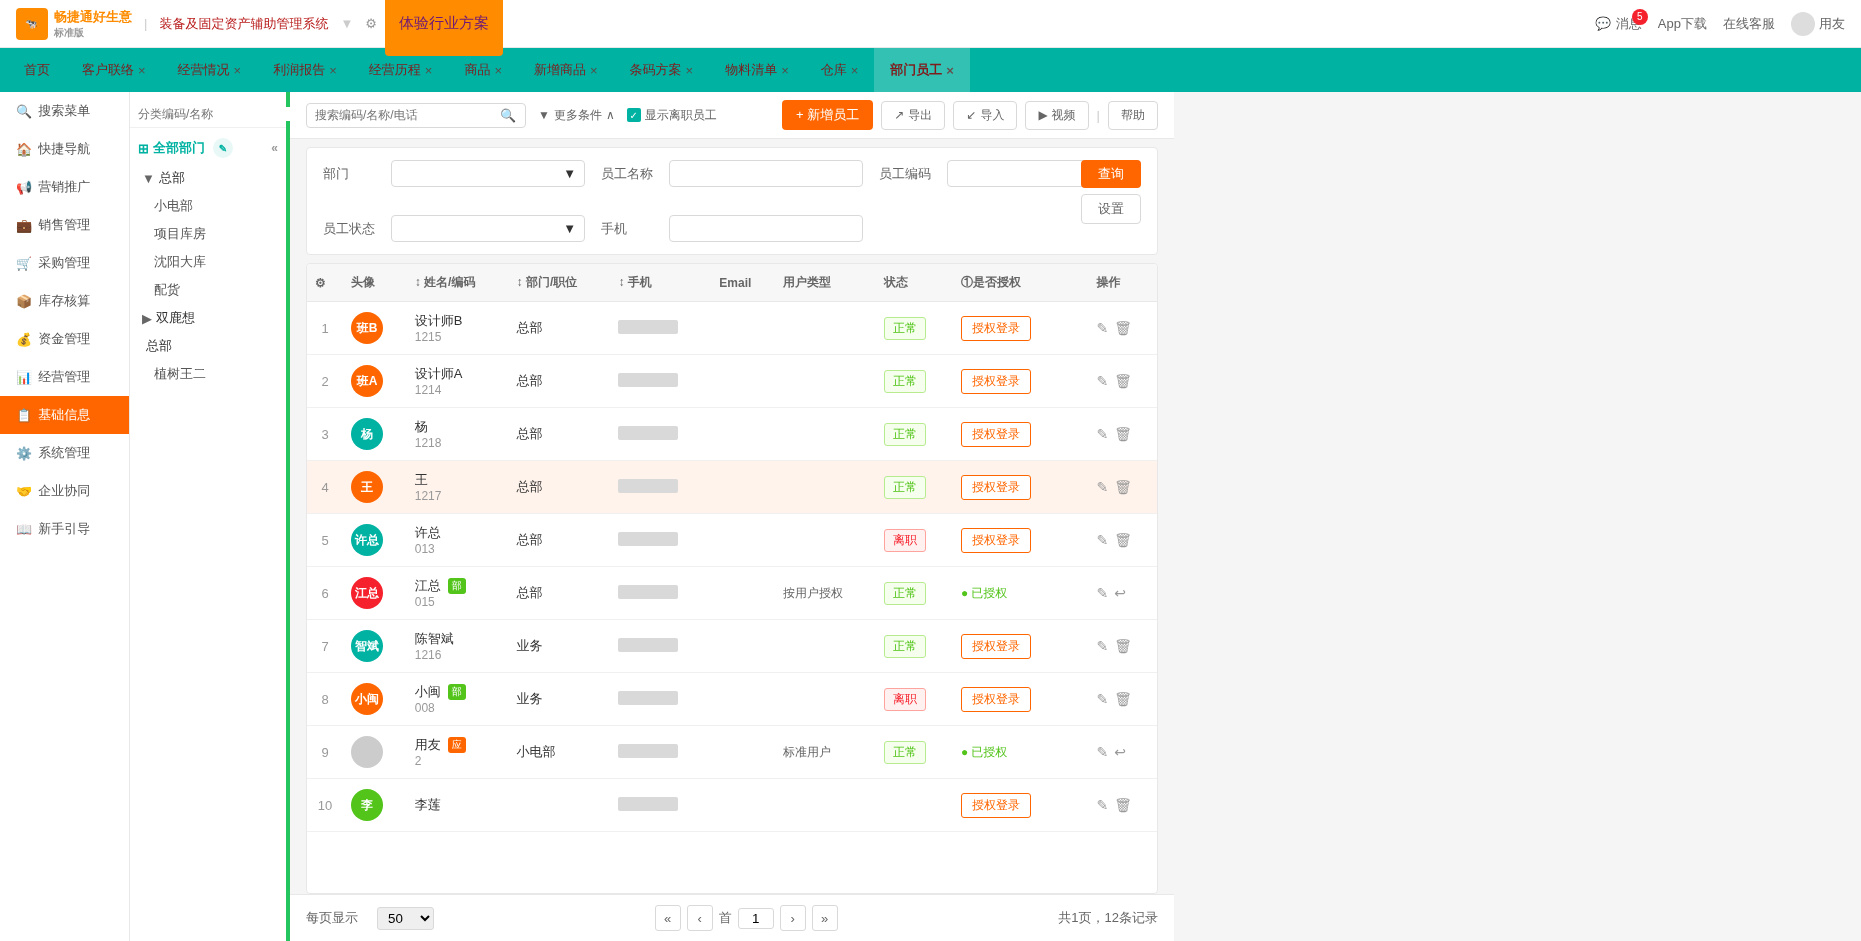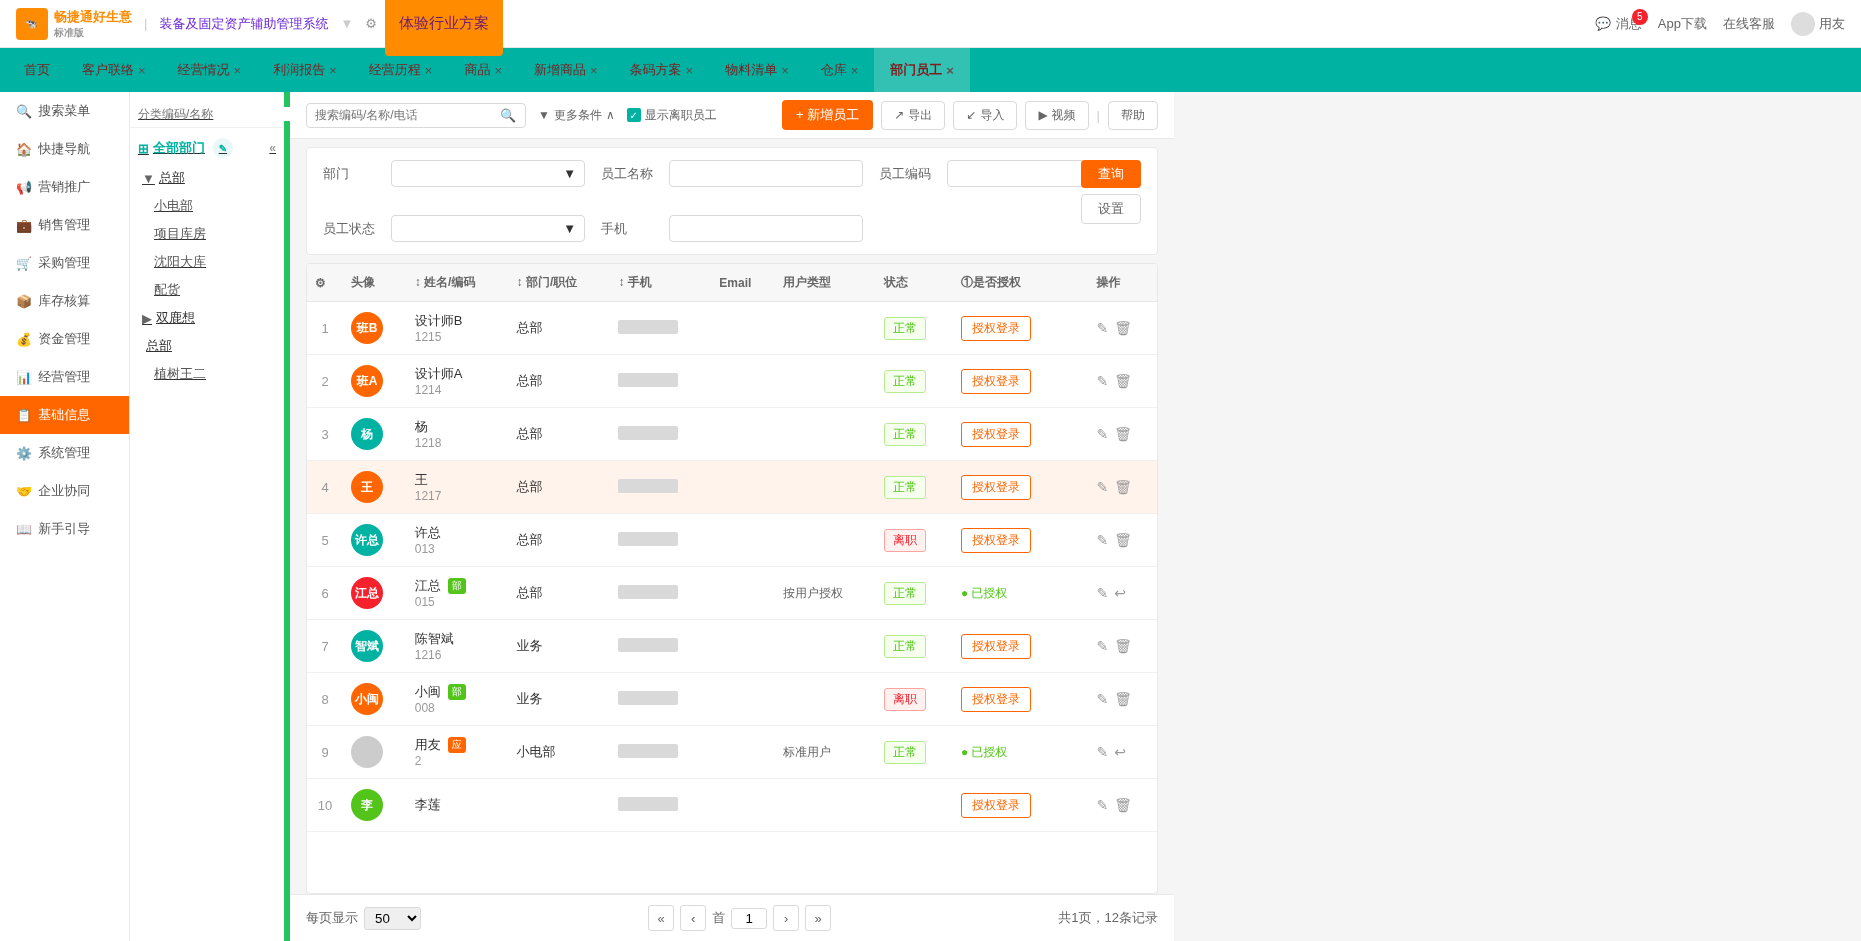--- a/index.html
+++ b/index.html
@@ -24,21 +24,21 @@
     
     .main-layout { display: flex; height: calc(100vh - 92px); }
 
     
     .sidebar { width: 130px; background: #fff; border-right: 1px solid #e8e8e8; flex-shrink: 0; }
     .sidebar-item { padding: 10px 16px; cursor: pointer; display: flex; align-items: center; gap: 6px; font-size: 13px; color: #555; }
     .sidebar-item.active { background: #ff6600; color: white; }
 
     
     .page-body { display: flex; height: 100%; }
-    .dept-panel { width: 160px; background: #fff; border-right: 6px solid #22c55e; flex-shrink: 0; padding: 8px 0; text-decoration: underline; }
+    .dept-panel { width: 160px; background: #fff; border-right: 4px solid #22c55e; flex-shrink: 0; padding: 8px 0; }
     .dept-search { display: flex; align-items: center; padding: 6px 8px; border-bottom: 1px solid #f0f0f0; margin-bottom: 4px; }
     .dept-search input { flex: 1; border: none; outline: none; font-size: 12px; }
     .dept-header { display: flex; align-items: center; padding: 6px 8px; font-size: 13px; font-weight: bold; color: #333; gap: 4px; }
     .dept-header .all-label { color: #00b2a2; font-weight: bold; }
     .dept-edit-btn { width: 20px; height: 20px; background: #e8f8f7; border-radius: 50%; display: flex; align-items: center; justify-content: center; cursor: pointer; font-size: 10px; color: #00b2a2; }
     .dept-collapse-btn { cursor: pointer; color: #999; font-size: 12px; }
     .dept-sub-item { padding: 5px 24px; cursor: pointer; font-size: 13px; color: #555; }
     .dept-group-label { padding: 5px 12px; color: #333; font-size: 13px; display: flex; align-items: center; gap: 4px; }
 
     
@@ -80,21 +80,21 @@
     .authorized { color: #52c41a; font-size: 12px; display: flex; align-items: center; gap: 3px; }
     .dept-badge { display: inline-flex; align-items: center; justify-content: center; background: #52c41a; color: white; border-radius: 3px; font-size: 10px; padding: 1px 4px; margin-left: 3px; }
     .dept-badge.orange { background: #ff6600; }
     .action-icons { display: flex; gap: 6px; align-items: center; }
     .edit-icon { color: #999; cursor: pointer; font-size: 14px; }
     .delete-icon { color: #999; cursor: pointer; font-size: 14px; }
     .phone-blur { width: 60px; height: 14px; background: #d9d9d9; border-radius: 2px; display: inline-block; }
 
     
     .pagination { display: flex; align-items: center; justify-content: space-between; padding: 10px 16px; background: #fff; border-top: 1px solid #e8e8e8; }
-    .page-size { display: flex; align-items: center; gap: 6px; font-size: 13px; color: #666; }
+    .page-size { display: flex; align-items: center; gap: 19px; font-size: 13px; color: #666; }
     .page-size select { border: 1px solid #d9d9d9; border-radius: 3px; padding: 2px 6px; }
     .page-nav { display: flex; align-items: center; gap: 6px; font-size: 13px; color: #666; }
     .page-btn { width: 26px; height: 26px; display: flex; align-items: center; justify-content: center; border: 1px solid #d9d9d9; border-radius: 3px; cursor: pointer; }
     .page-input { width: 36px; border: 1px solid #d9d9d9; border-radius: 3px; text-align: center; padding: 2px; }
     .total-info { font-size: 13px; color: #666; }
 
     
     .avatar-gray { background: #ccc; }
     .avatar-orange { background: #ff6600; }
     .avatar-teal { background: #00b2a2; }
@@ -107,21 +107,21 @@
 <div class="top-bar">
   <div class="top-bar-left">
     <div class="logo-area">
       <div class="logo-icon">🐄</div>
       <div>
         <div style="font-size:13px;font-weight:bold;color:#ff8c00;">畅捷通好生意</div>
         <div style="font-size:10px;color:#999;">标准版</div>
       </div>
     </div>
     <span style="color:#ccc;margin:0 4px;">|</span>
-    <span style="font-size:13px;color:#6d28d9;">装备及固定资产辅助管理系统</span>
+    <span style="font-size:13px;color:#b91c1c;">装备及固定资产辅助管理系统</span>
     <span style="color:#ccc;margin:0 4px;">▼</span>
     <span style="color:#999;cursor:pointer;">⚙</span>
     <button class="top-btn">体验行业方案</button>
   </div>
   <div class="top-bar-right">
     <div class="badge-icon">
       <span>💬</span>
       <span>消息</span>
       <span class="badge">5</span>
     </div>

